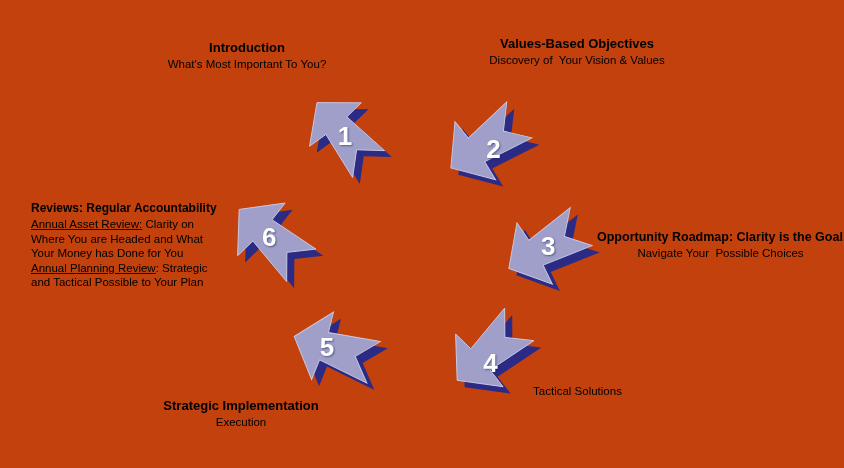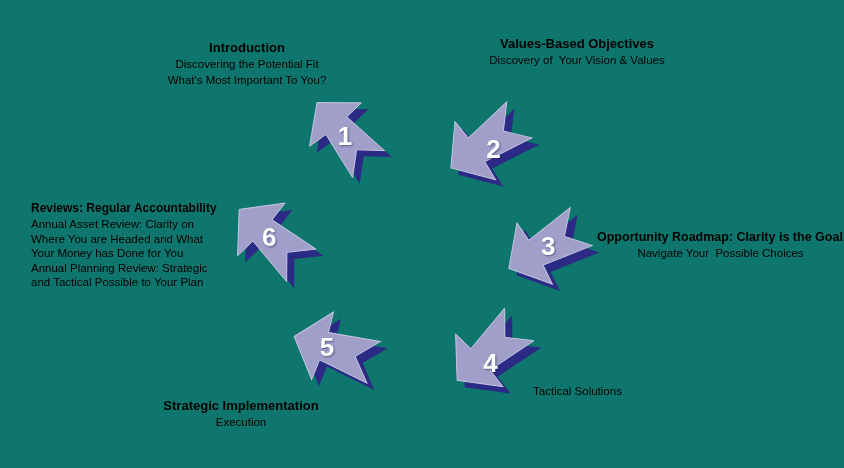--- a/index.html
+++ b/index.html
@@ -1,36 +1,36 @@
 <!DOCTYPE html>
 <html style="--arrow-face: #9f9fc9; --arrow-side: #2b2b85; --num-color: #ffffff;"><head>
 <meta charset="utf-8">
 <style>
   html,body{margin:0;padding:0;background:#ffffff;}
   #canvas{
     position:relative;
     width:844px;height:468px;
-    background:#0f766e;
+    background:#c2410c;
     font-family:"Liberation Sans", sans-serif;
     overflow:hidden;
   }
   
   .tb{position:absolute;color:#000;text-align:center;}
   .tb .t{font-size:13px;font-weight:bold;line-height:16px;white-space:pre-wrap;}
   .tb .l{font-size:11.5px;line-height:16px;white-space:pre-wrap;}
   .intro{left:132px;top:40px;width:230px;}
   .values{left:462px;top:36px;width:230px;}
   .roadmap{left:597px;top:229px;width:247px;}
   .roadmap .t{font-size:12.5px;white-space:nowrap;}
   .bridge{left:495px;top:383px;width:165px;}
   .strategic{left:146px;top:398px;width:190px;}
   .reviews{left:11px;top:201px;width:196px;text-align:left;margin-left:20px;}
   .reviews .t{font-size:12px;line-height:15px;white-space:nowrap;margin-bottom:1px;}
   .reviews .body{font-size:11.5px;line-height:14.5px;white-space:pre-wrap;}
-  .u{}
+  .u{text-decoration:underline;}
   
   .arrow{position:absolute;}
   .arrow svg{width:100%;height:100%;display:block;overflow:visible;}
   .pback{fill:var(--arrow-side,#2b2b85);}
   .pface{fill:var(--arrow-face,#9f9fc9);stroke:#cacae3;stroke-width:1.2;}
   .num{
     position:absolute;left:50%;top:50%;
     color:var(--num-color,#fff);
     font-weight:bold;font-size:26px;line-height:26px;
     text-shadow:1px 1px 2px rgba(30,30,90,.55);
@@ -47,21 +47,20 @@
   .a5 .num{margin-left:-11px;}
   .a6 .num{margin-left:-5px;}
 </style>
 </head>
 <body>
 
 <div id="canvas">
 
   <div class="tb intro">
     <div class="t">Introduction</div>
-    <div class="l">Discovering the Potential Fit</div>
     <div class="l">What's Most Important To You?</div>
   </div>
 
   <div class="tb values">
     <div class="t">Values-Based Objectives</div>
     <div class="l">Discovery of  Your Vision &amp; Values</div>
   </div>
 
   <div class="tb roadmap">
     <div class="t">Opportunity Roadmap: Clarity is the Goal!</div>

